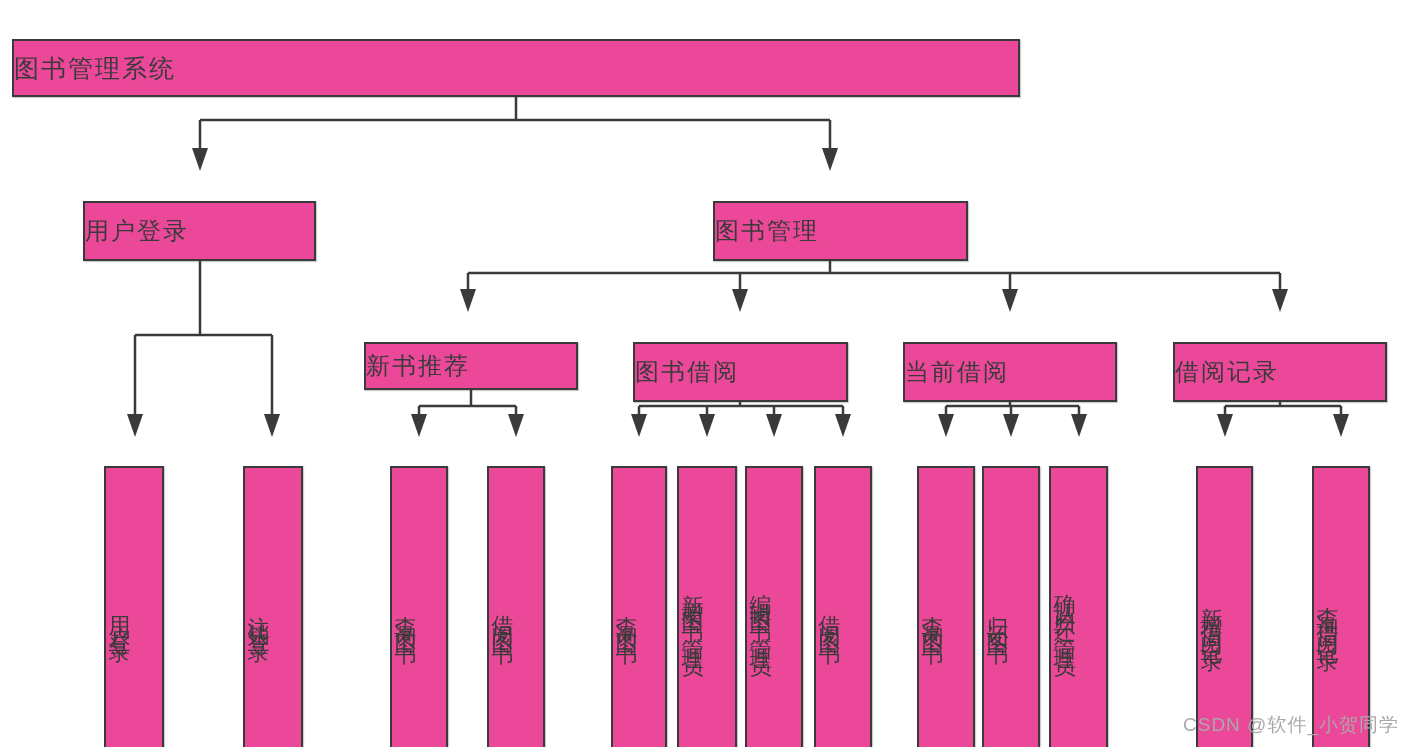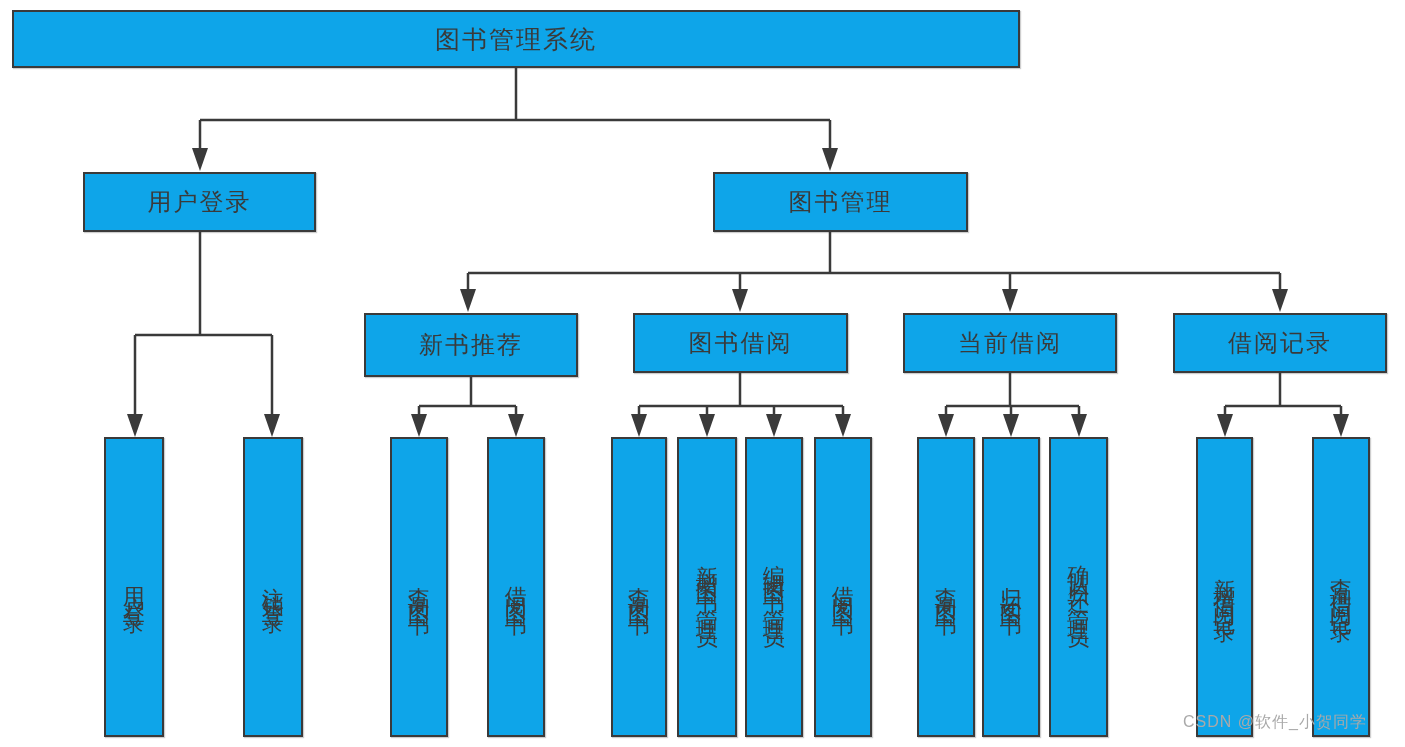--- a/index.html
+++ b/index.html
@@ -12,47 +12,47 @@
     overflow: hidden;
   }
   #connector-layer {
     position: absolute;
     left: 0; top: 0;
     width: 1405px; height: 747px;
   }
   .node {
     position: absolute;
     box-sizing: border-box;
-    background: #0ea5e9;
+    background: #ec4899;
     border: 2px solid #3a3a3a;
     display: flex;
     align-items: center;
-    justify-content: center;
     color: #3a3a3a;
     box-shadow: 1px 1px 1px rgba(60,60,60,0.25);
+    margin-top: 29px;
   }
   .hlabel {
     font-size: 24px;
     letter-spacing: 2px;
     white-space: nowrap;
   }
   .root-label { font-size: 25px; }
   .vnode .vlabel {
     writing-mode: vertical-rl;
     text-orientation: mixed;
     font-size: 22px;
     letter-spacing: 9px;
     line-height: 1.25;
     white-space: nowrap;
   }
   .watermark {
     position: absolute;
     left: 1183px;
     top: 712px;
-    font-size: 16px;
+    font-size: 19px;
     letter-spacing: 1px;
     color: #a9a9a9;
     white-space: nowrap;
   }
   line { stroke: #3a3a3a; stroke-width: 2.5; }
   polygon { fill: #3a3a3a; }
 </style>
 </head>
 <body>
 
@@ -124,21 +124,21 @@
     <span class="hlabel root-label">图书管理系统</span>
   </div>
 
   <div class="node" style="left:83px; top:172px; width:233px; height:60px;">
     <span class="hlabel">用户登录</span>
   </div>
   <div class="node" style="left:713px; top:172px; width:255px; height:60px;">
     <span class="hlabel">图书管理</span>
   </div>
 
-  <div class="node" style="left:364px; top:313px; width:214px; height:64px;">
+  <div class="node" style="left:364px; top:313px; width:214px; height:48px;">
     <span class="hlabel">新书推荐</span>
   </div>
   <div class="node" style="left:633px; top:313px; width:215px; height:60px;">
     <span class="hlabel">图书借阅</span>
   </div>
   <div class="node" style="left:903px; top:313px; width:214px; height:60px;">
     <span class="hlabel">当前借阅</span>
   </div>
   <div class="node" style="left:1173px; top:313px; width:214px; height:60px;">
     <span class="hlabel">借阅记录</span>

